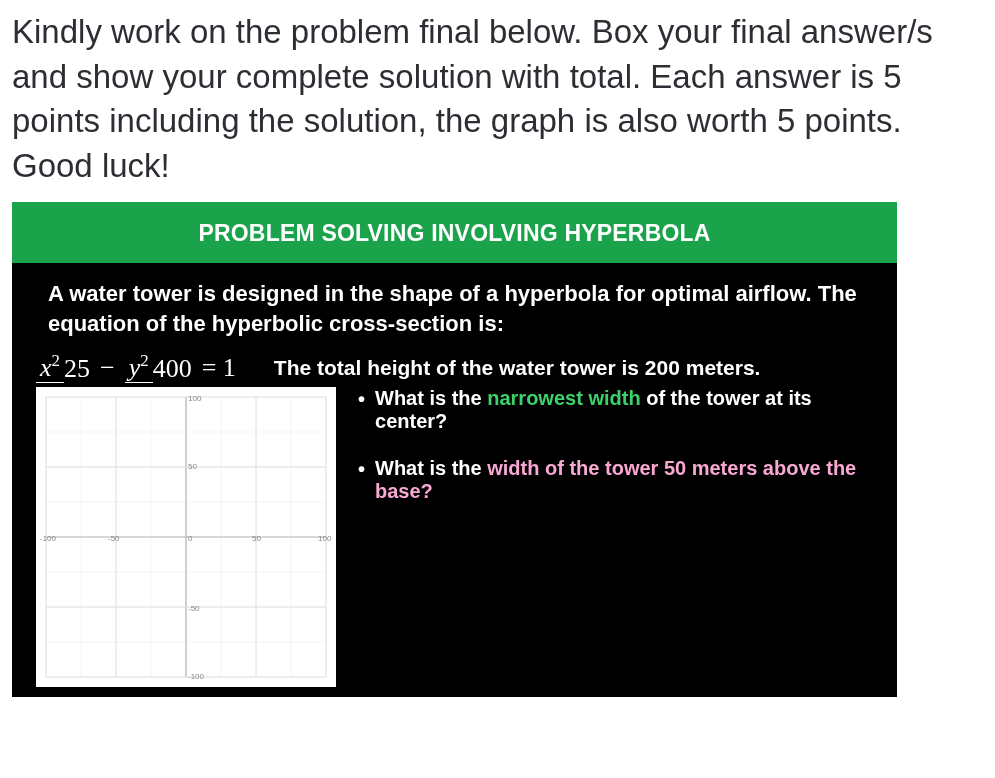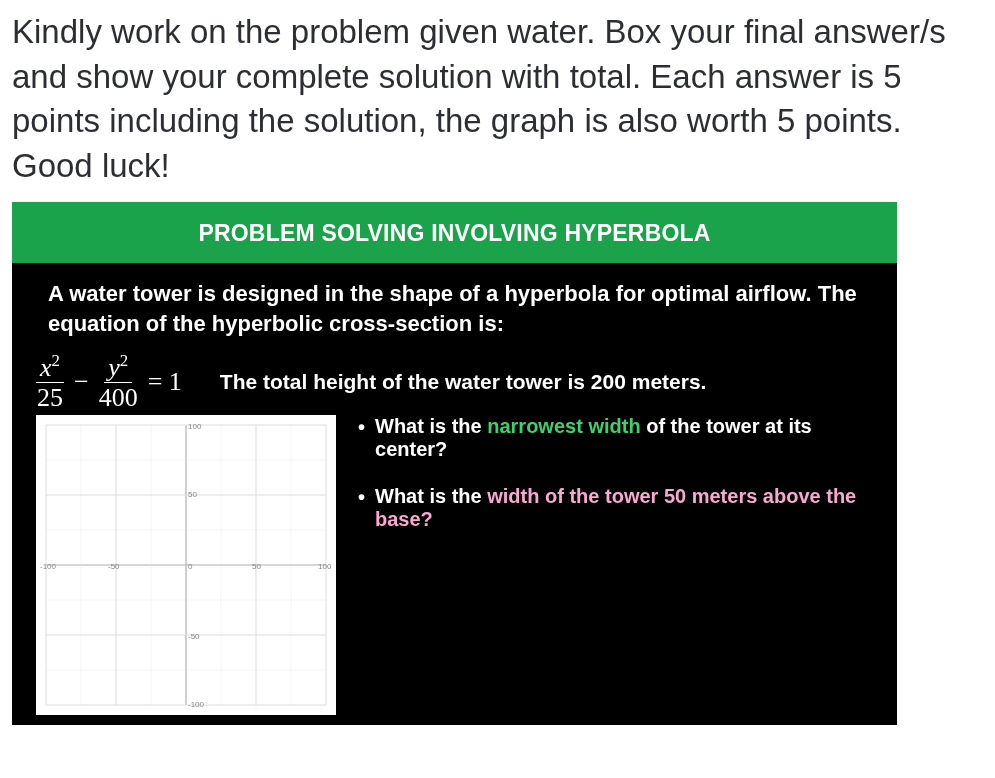--- a/index.html
+++ b/index.html
@@ -46,21 +46,21 @@
   .equation {
     color: #ffffff;
     font-family: "Times New Roman", serif;
     font-size: 26px;
     display: flex;
     align-items: center;
     gap: 10px;
   }
   .frac {
     display: inline-flex;
-    flex-direction: column;
+    flex-direction: row;
     align-items: center;
     line-height: 1.0;
   }
   .frac .num { border-bottom: 1.5px solid #fff; padding: 0 4px 2px 4px; }
   .frac .den { padding-top: 2px; }
   .sup { font-size: 0.65em; vertical-align: super; }
   .height-text {
     color: #ffffff;
     font-size: 21px;
     font-weight: 700;
@@ -102,21 +102,21 @@
     gap: 10px;
   }
   .bullet { font-size: 20px; line-height: 1.2; }
   .narrowest { color: #3dd16b; font-weight: 700; }
   .width50 { color: #f9a8d4; font-weight: 700; }
 </style>
 </head>
 <body>
 
 <div class="intro">
-  <span>Kindly work on the problem given water. </span><span class="bold">Box your final answer/s</span><span> and </span><span class="bold">show your complete solution with total</span><span>. Each answer is 5 points including the solution, the graph is also worth 5 points. Good luck!</span>
+  <span>Kindly work on the problem final below. </span><span class="bold">Box your final answer/s</span><span> and </span><span class="bold">show your complete solution with total</span><span>. Each answer is 5 points including the solution, the graph is also worth 5 points. Good luck!</span>
 </div>
 
 <div class="slide">
   <div class="banner">PROBLEM SOLVING INVOLVING HYPERBOLA</div>
   <div class="problem-text">A water tower is designed in the shape of a hyperbola for optimal airflow. The equation of the hyperbolic cross-section is:</div>
 
   <div class="eq-row">
     <div class="equation">
       <span class="frac">
         <span class="num"><span style="font-style:italic">x</span><span class="sup">2</span></span>

